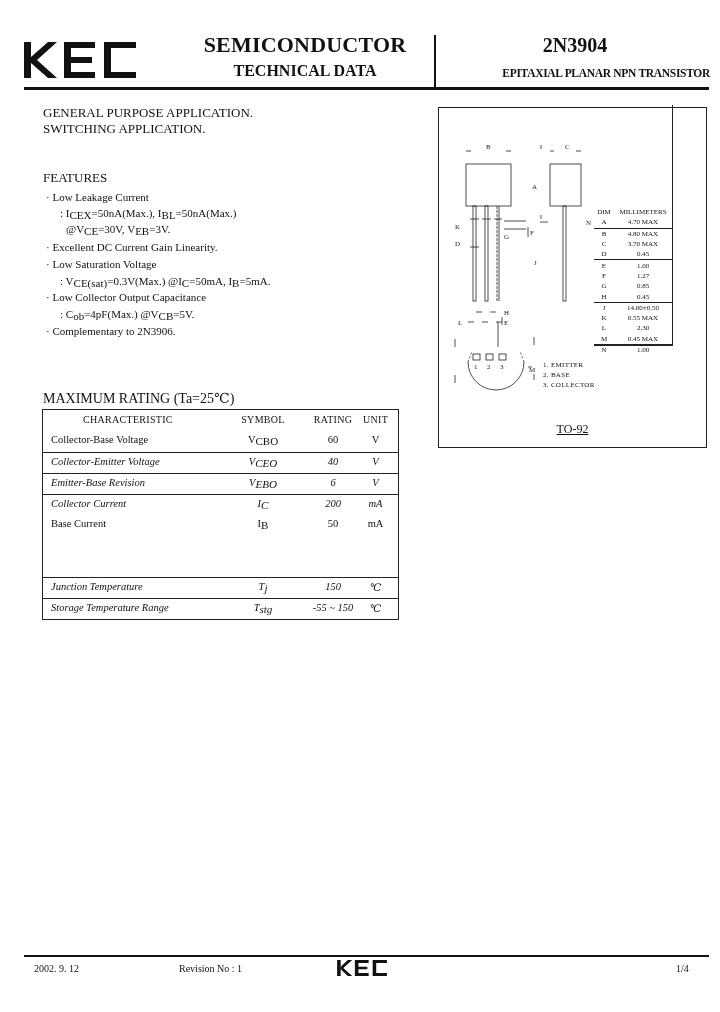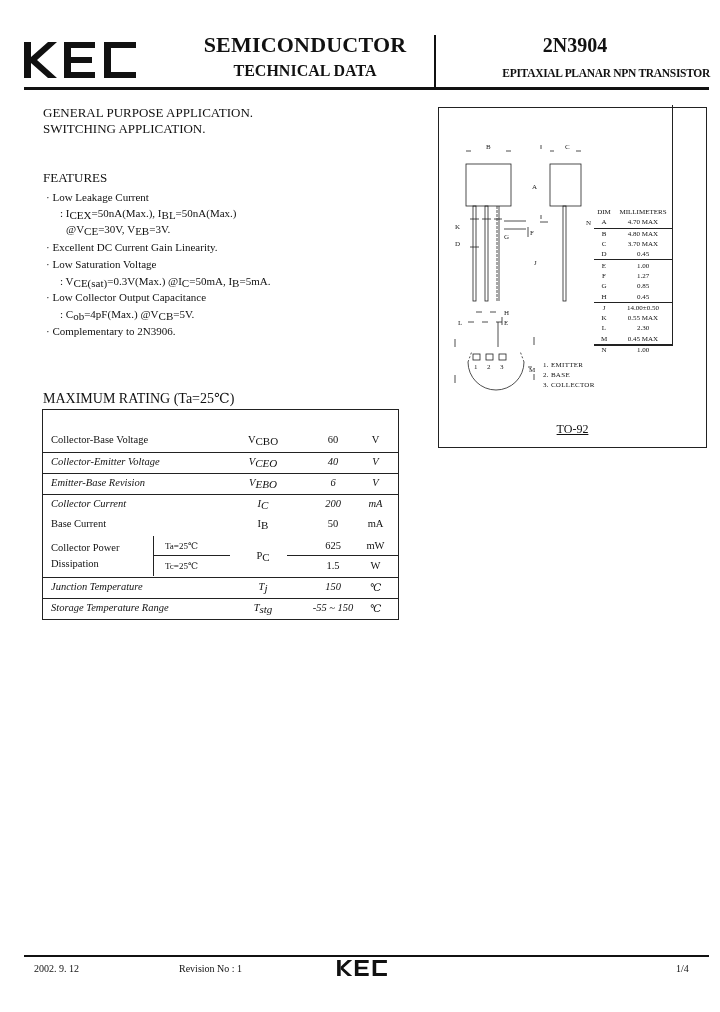--- a/index.html
+++ b/index.html
@@ -217,20 +217,26 @@
 <div class="abs" style="left:594px;top:345px;width:79px;height:1px;background:#222"></div>
 
 <div class="abs pin-legend" style="top:361px">1. EMITTER</div>
 <div class="abs pin-legend" style="top:371px">2. BASE</div>
 <div class="abs pin-legend" style="top:381px">3. COLLECTOR</div>
 <div class="abs pkg-label">TO-92</div>
 
 <div class="abs mr-title">MAXIMUM RATING  (Ta=25℃)</div>
 <div class="abs mr-table" style="height:211px">
 
+  <div class="mr-row" style="top:4px;height:18px">
+    <span class="cell hdrcell" style="left:40px">CHARACTERISTIC</span>
+    <span class="cell c-sym hdrcell">SYMBOL</span>
+    <span class="cell c-rat hdrcell">RATING</span>
+    <span class="cell c-unit hdrcell">UNIT</span>
+  </div>
 
   <div class="mr-row" style="top:24px;height:20px">
     <span class="cell c-char">Collector-Base Voltage</span>
     <span class="cell c-sym"><span>V</span><sub>CBO</sub></span>
     <span class="cell c-rat">60</span>
     <span class="cell c-unit">V</span>
   </div>
 
   <div class="mr-row line" style="top:42px;height:20px;padding-top:3px">
     <span class="cell c-char">Collector-Emitter Voltage</span>
@@ -253,34 +259,20 @@
     <span class="cell c-unit">mA</span>
   </div>
 
   <div class="mr-row" style="top:108px;height:20px">
     <span class="cell c-char">Base Current</span>
     <span class="cell c-sym"><span>I</span><sub>B</sub></span>
     <span class="cell c-rat">50</span>
     <span class="cell c-unit">mA</span>
   </div>
 
-  <div class="mr-row" style="top:126px;height:40px">
-    <span class="cell c-char" style="top:6px">Collector Power</span>
-    <span class="cell c-char" style="top:22px">Dissipation</span>
-    <div class="cell" style="left:110px;top:0;width:1px;height:40px;background:#222"></div>
-    <span class="cell" style="left:122px;top:5px;font-size:9px">Ta=25℃</span>
-    <div class="cell" style="left:110px;top:19px;width:77px;height:1px;background:#222"></div>
-    <span class="cell" style="left:122px;top:25px;font-size:9px">Tc=25℃</span>
-    <span class="cell c-sym" style="top:14px"><span>P</span><sub>C</sub></span>
-    <span class="cell c-rat" style="top:4px">625</span>
-    <span class="cell c-unit" style="top:4px">mW</span>
-    <div class="cell" style="left:244px;top:19px;width:111px;height:1px;background:#222"></div>
-    <span class="cell c-rat" style="top:24px">1.5</span>
-    <span class="cell c-unit" style="top:24px">W</span>
-  </div>
 
   <div class="mr-row line" style="top:167px;height:20px;padding-top:3px">
     <span class="cell c-char">Junction Temperature</span>
     <span class="cell c-sym"><span>T</span><sub>j</sub></span>
     <span class="cell c-rat">150</span>
     <span class="cell c-unit">℃</span>
   </div>
 
   <div class="mr-row line" style="top:188px;height:20px;padding-top:3px">
     <span class="cell c-char">Storage Temperature Range</span>

